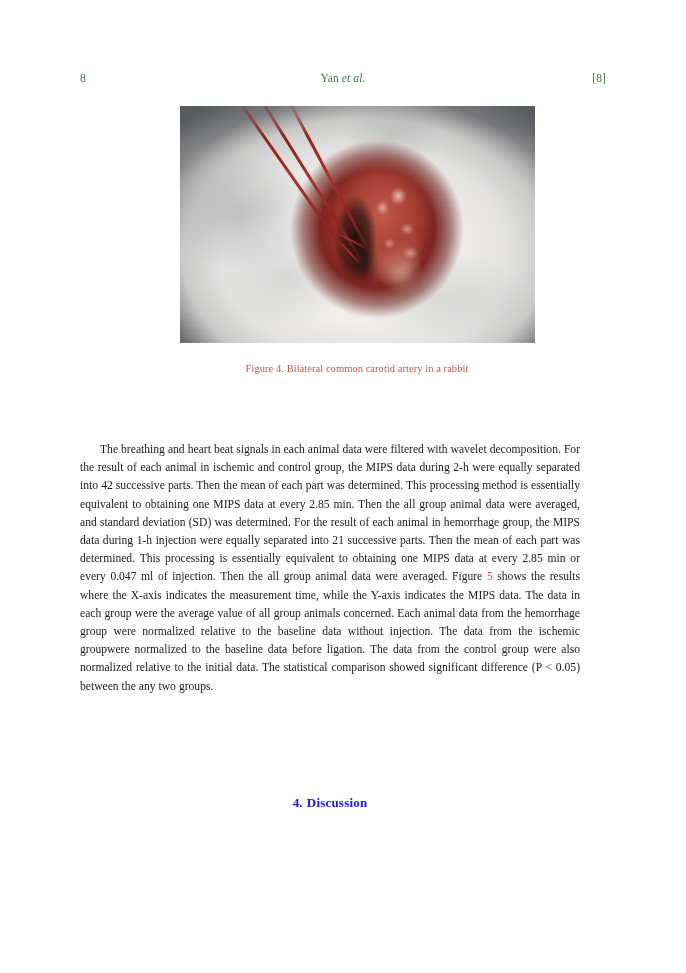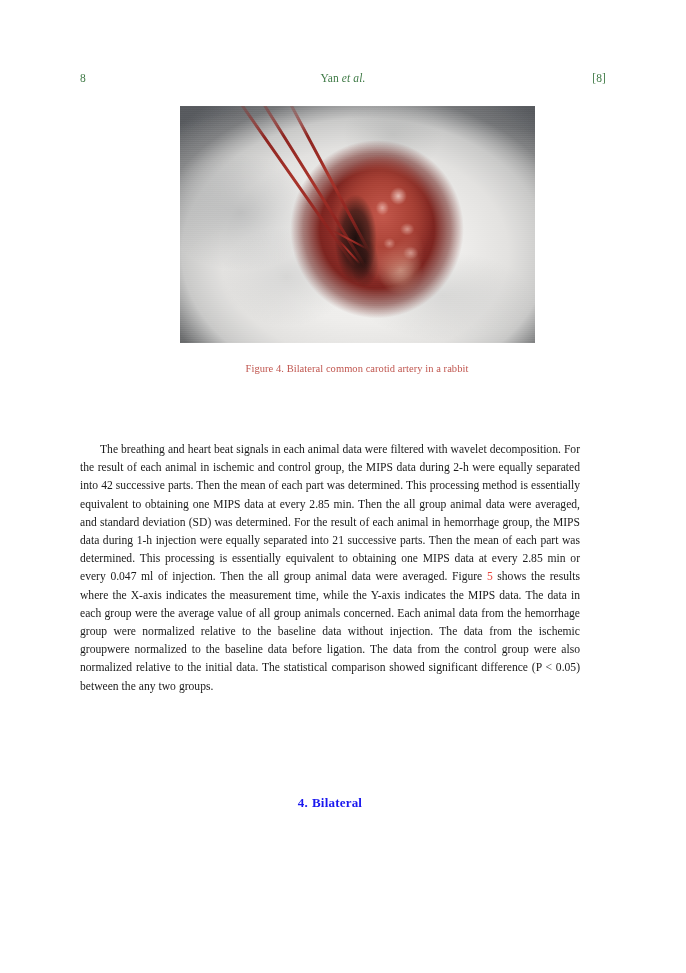--- a/index.html
+++ b/index.html
@@ -199,16 +199,16 @@
       <div class="thread t5"></div>
       <div class="layer ph-gloss"></div>
       <div class="layer photo-grain"></div>
     </div>
     <div class="figcaption">Figure 4. Bilateral common carotid artery in a rabbit</div>
   </div>
 
   <p class="para col" id="results-para">The breathing and heart beat signals in each animal data were filtered with wavelet decomposition. For the result of each animal in ischemic and control group, the MIPS data during 2-h were equally separated into 42 successive parts. Then the mean of each part was determined. This processing method is essentially equivalent to obtaining one MIPS data at every 2.85 min. Then the all group animal data were averaged, and standard deviation (SD) was determined. For the result of each animal in hemorrhage group, the MIPS data during 1-h injection were equally separated into 21 successive parts. Then the mean of each part was determined. This processing is essentially equivalent to obtaining one MIPS data at every 2.85 min or every 0.047 ml of injection. Then the all group animal data were averaged. Figure <a class="ref" href="#">5</a> shows the results where the X-axis indicates the measurement time, while the Y-axis indicates the MIPS data. The data in each group were the average value of all group animals concerned. Each animal data from the hemorrhage group were normalized relative to the baseline data without injection. The data from the ischemic groupwere normalized to the baseline data before ligation. The data from the control group were also normalized relative to the initial data. The statistical comparison showed significant difference (P &lt; 0.05) between the any two groups.</p>
 
   <h2 class="section col" id="discussion-head">
-    <span class="num">4.</span><span>Bilateral</span>
+    <span class="num">4.</span><span>Discussion</span>
   </h2>
 
 </div>
 
 </body></html>

